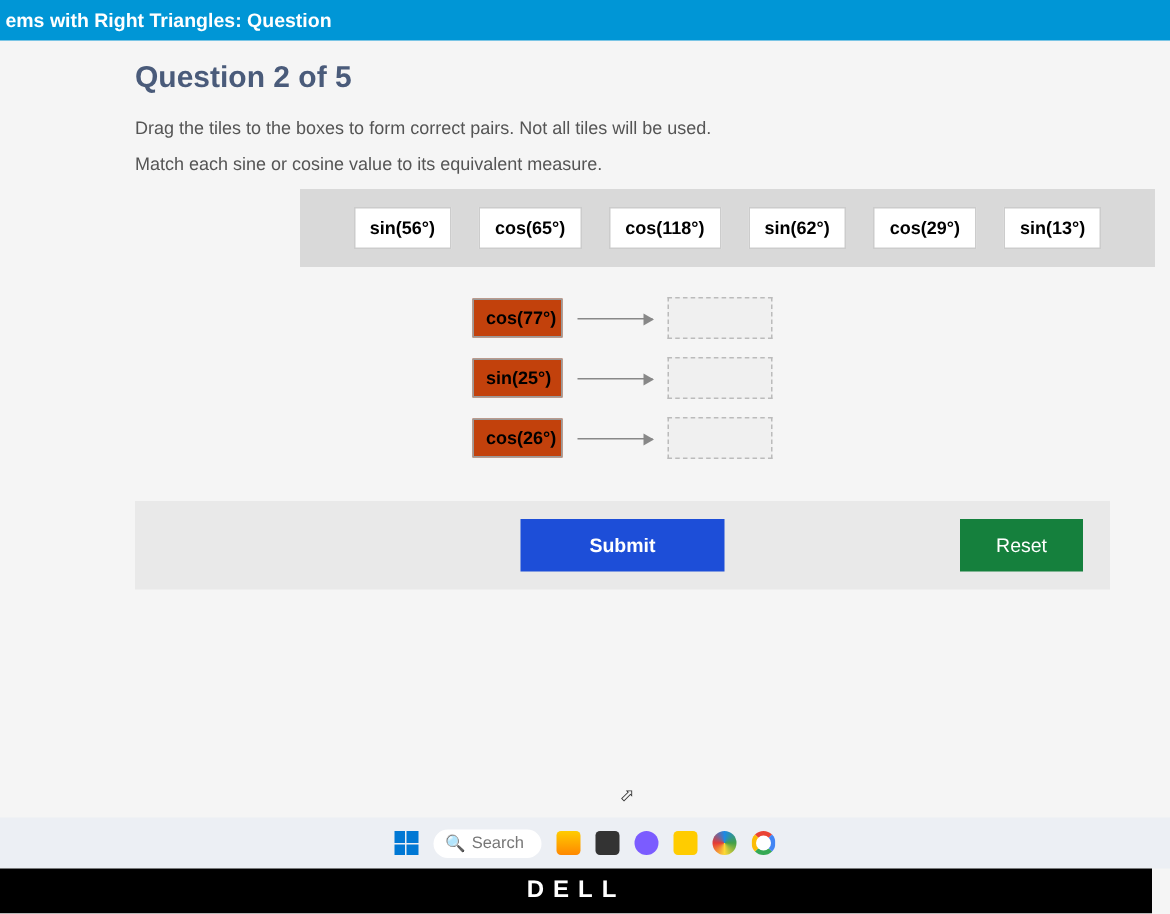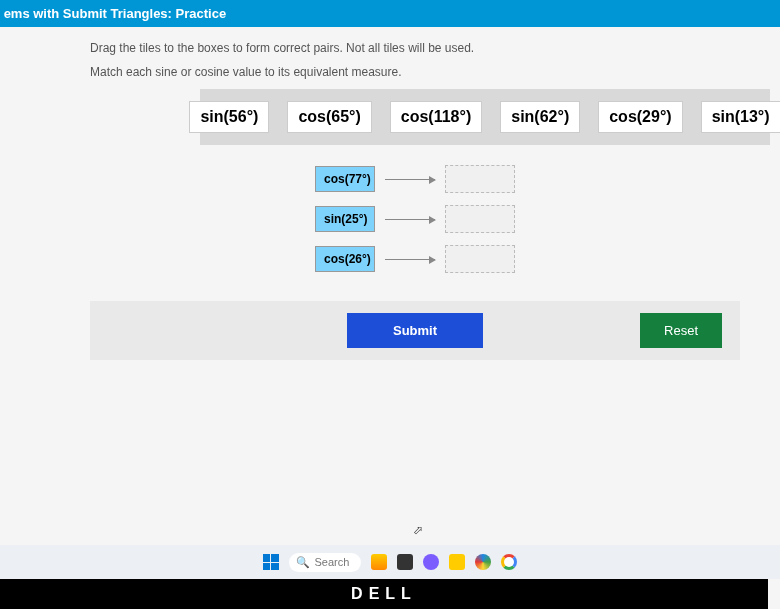--- a/index.html
+++ b/index.html
@@ -38,39 +38,39 @@
       margin: 6px 0 20px 110px;
       display: flex;
       gap: 18px;
       justify-content: center;
       width: 570px;
     }
     .tile {
       background: #fff;
       border: 1px solid #ccc;
       padding: 6px 10px;
-      font-size: 16px;
+      font-size: 12px;
       font-weight: bold;
       cursor: move;
       white-space: nowrap;
     }
     .pairs {
       margin: 0 auto;
       width: 300px;
     }
     .pair-row {
       display: flex;
       align-items: center;
       gap: 10px;
       margin-bottom: 12px;
       justify-content: center;
     }
     .src-box {
       border: 1px solid #999;
-      background: #7dd3fc;
+      background: #c2410c;
       padding: 5px 8px;
       font-size: 12px;
       font-weight: bold;
       width: 60px;
       text-align: center;
     }
     .arrow-line {
       width: 50px;
       height: 1px;
       background: #888;
@@ -168,24 +168,25 @@
       position: absolute;
       left: 413px; top: 523px;
       font-size: 12px; color: #333;
       pointer-events: none;
     }
   </style>
 </head>
 <body>
 
 <div class="banner">
-  &nbsp;<span>ems with Submit Triangles: Practice</span>
+  &nbsp;<span>ems with Right Triangles: Question</span>
 </div>
 
 <div class="main">
+  <div class="q-title">Question 2 of 5</div>
   <div class="instr">Drag the tiles to the boxes to form correct pairs. Not all tiles will be used.</div>
   <div class="instr">Match each sine or cosine value to its equivalent measure.</div>
 
   <div class="tile-tray">
     <div class="tile">sin(56°)</div>
     <div class="tile">cos(65°)</div>
     <div class="tile">cos(118°)</div>
     <div class="tile">sin(62°)</div>
     <div class="tile">cos(29°)</div>
     <div class="tile">sin(13°)</div>

